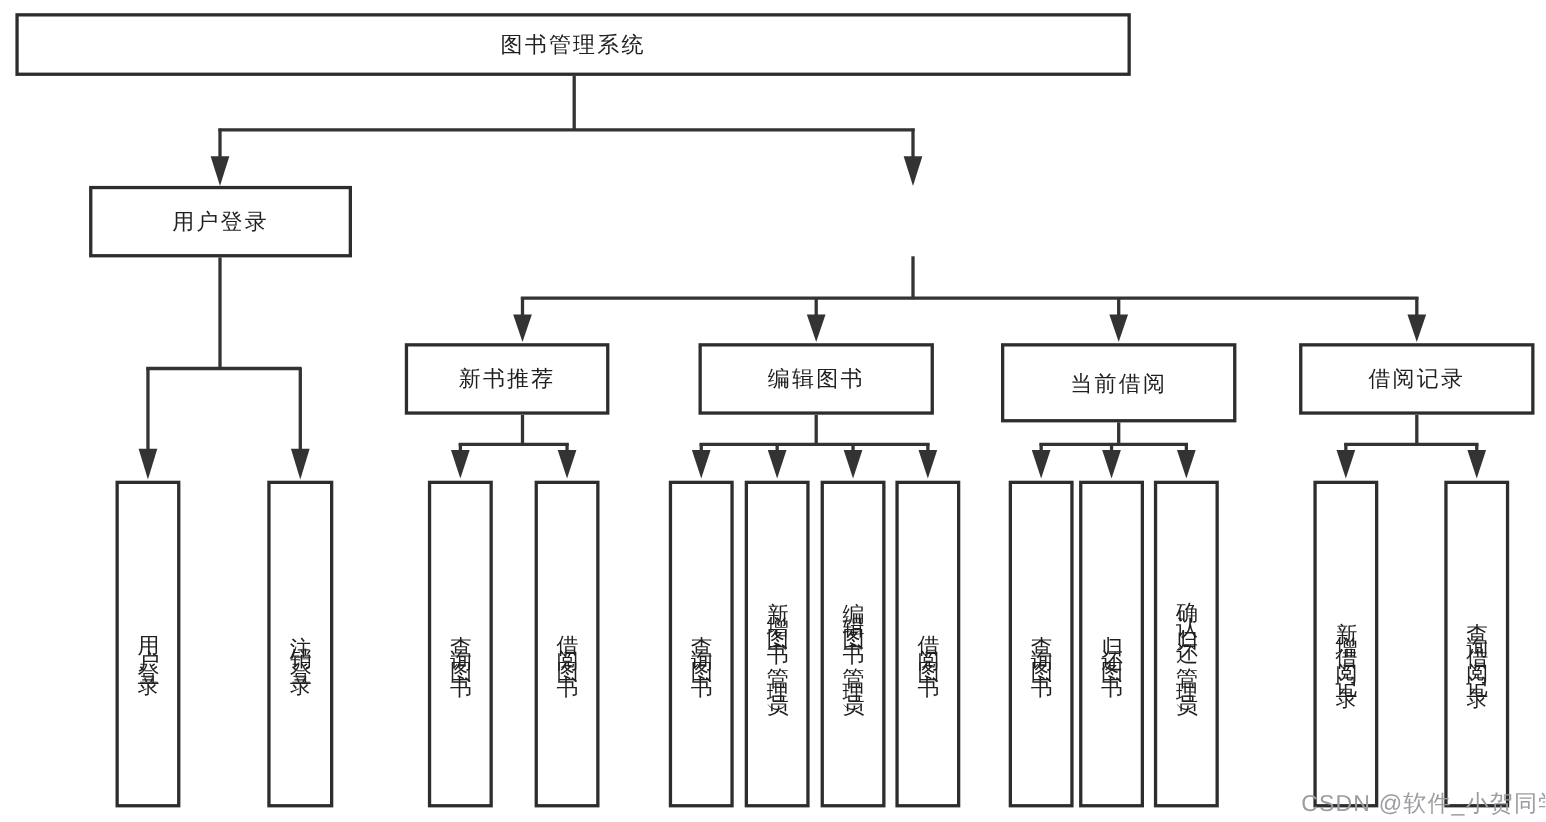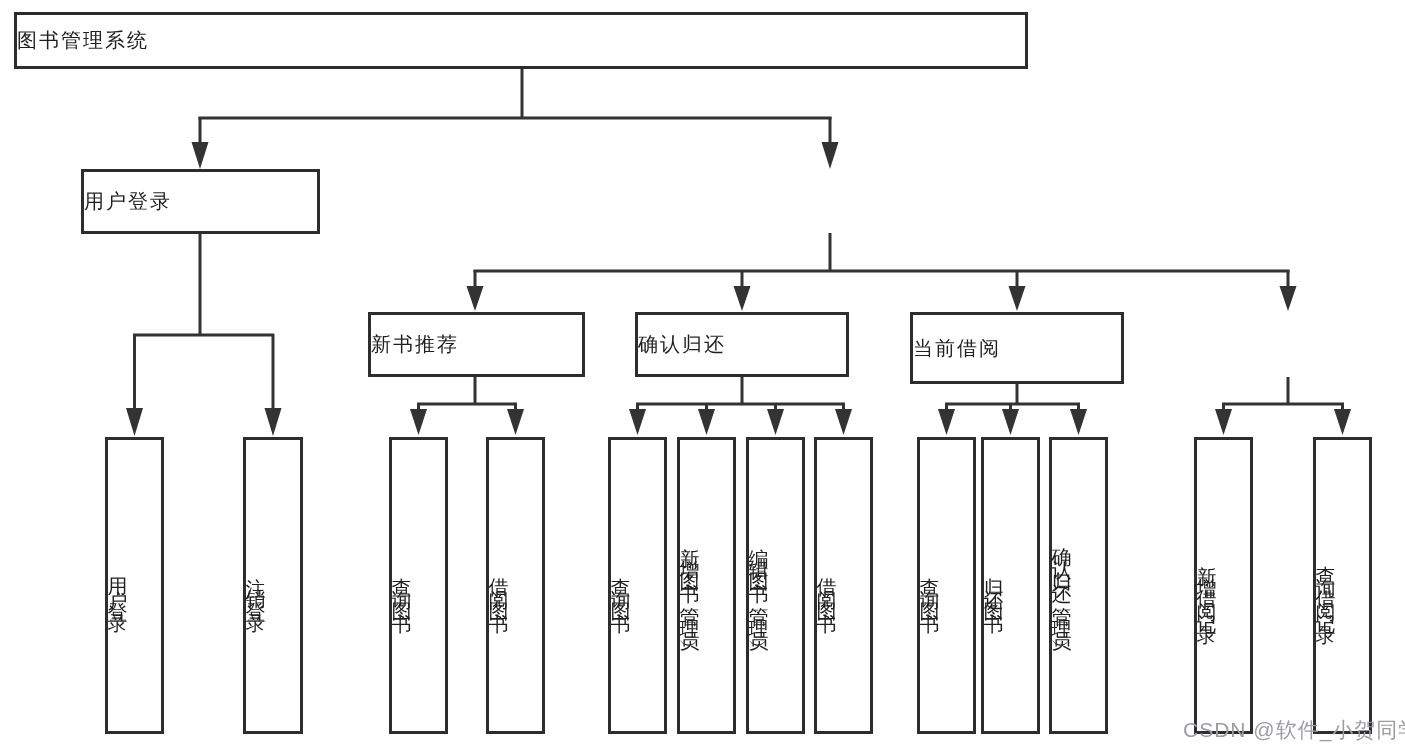--- a/index.html
+++ b/index.html
@@ -19,21 +19,21 @@
     overflow:hidden;
   }
   .wires{position:absolute;left:0;top:0;width:1405px;height:747px;}
   .wires line{stroke:var(--line);stroke-width:3;}
   .wires polygon{fill:var(--line);}
   .box{
     position:absolute;
     background:#fff;
     border:3px solid var(--box-border);
     box-sizing:border-box;
-    display:flex;align-items:center;
+    display:flex;align-items:center;justify-content:center;
   }
   .hlabel{
     font-size:20px;
     letter-spacing:2px;
     white-space:nowrap;
   }
   .vlabel{
     writing-mode:vertical-rl;
     text-orientation:mixed;
     font-size:20px;
@@ -133,29 +133,32 @@
   </svg>
 
   <div class="box" style="left:14px;top:12px;width:1014px;height:57px">
     <span class="hlabel">图书管理系统</span>
   </div>
 
   <div class="box" style="left:81px;top:169px;width:239px;height:65px">
     <span class="hlabel">用户登录</span>
   </div>
 
-  <div class="box" style="left:368px;top:312px;width:217px;height:65px">
+  <div class="box" style="left:368px;top:312px;width:186px;height:65px">
     <span class="hlabel">新书推荐</span>
   </div>
   <div class="box" style="left:635px;top:312px;width:214px;height:65px">
-    <span class="hlabel">确认归还</span>
+    <span class="hlabel">编辑图书</span>
   </div>
   <div class="box" style="left:910px;top:312px;width:214px;height:72px">
     <span class="hlabel">当前借阅</span>
   </div>
+  <div class="box" style="left:1181px;top:312px;width:214px;height:65px">
+    <span class="hlabel">借阅记录</span>
+  </div>
 
   <div class="box" style="left:105px;top:437px;width:59px;height:297px">
     <span class="vlabel">用户登录</span>
   </div>
   <div class="box" style="left:243px;top:437px;width:60px;height:297px">
     <span class="vlabel">注销登录</span>
   </div>
 
   <div class="box" style="left:389px;top:437px;width:59px;height:297px">
     <span class="vlabel">查询图书</span>

